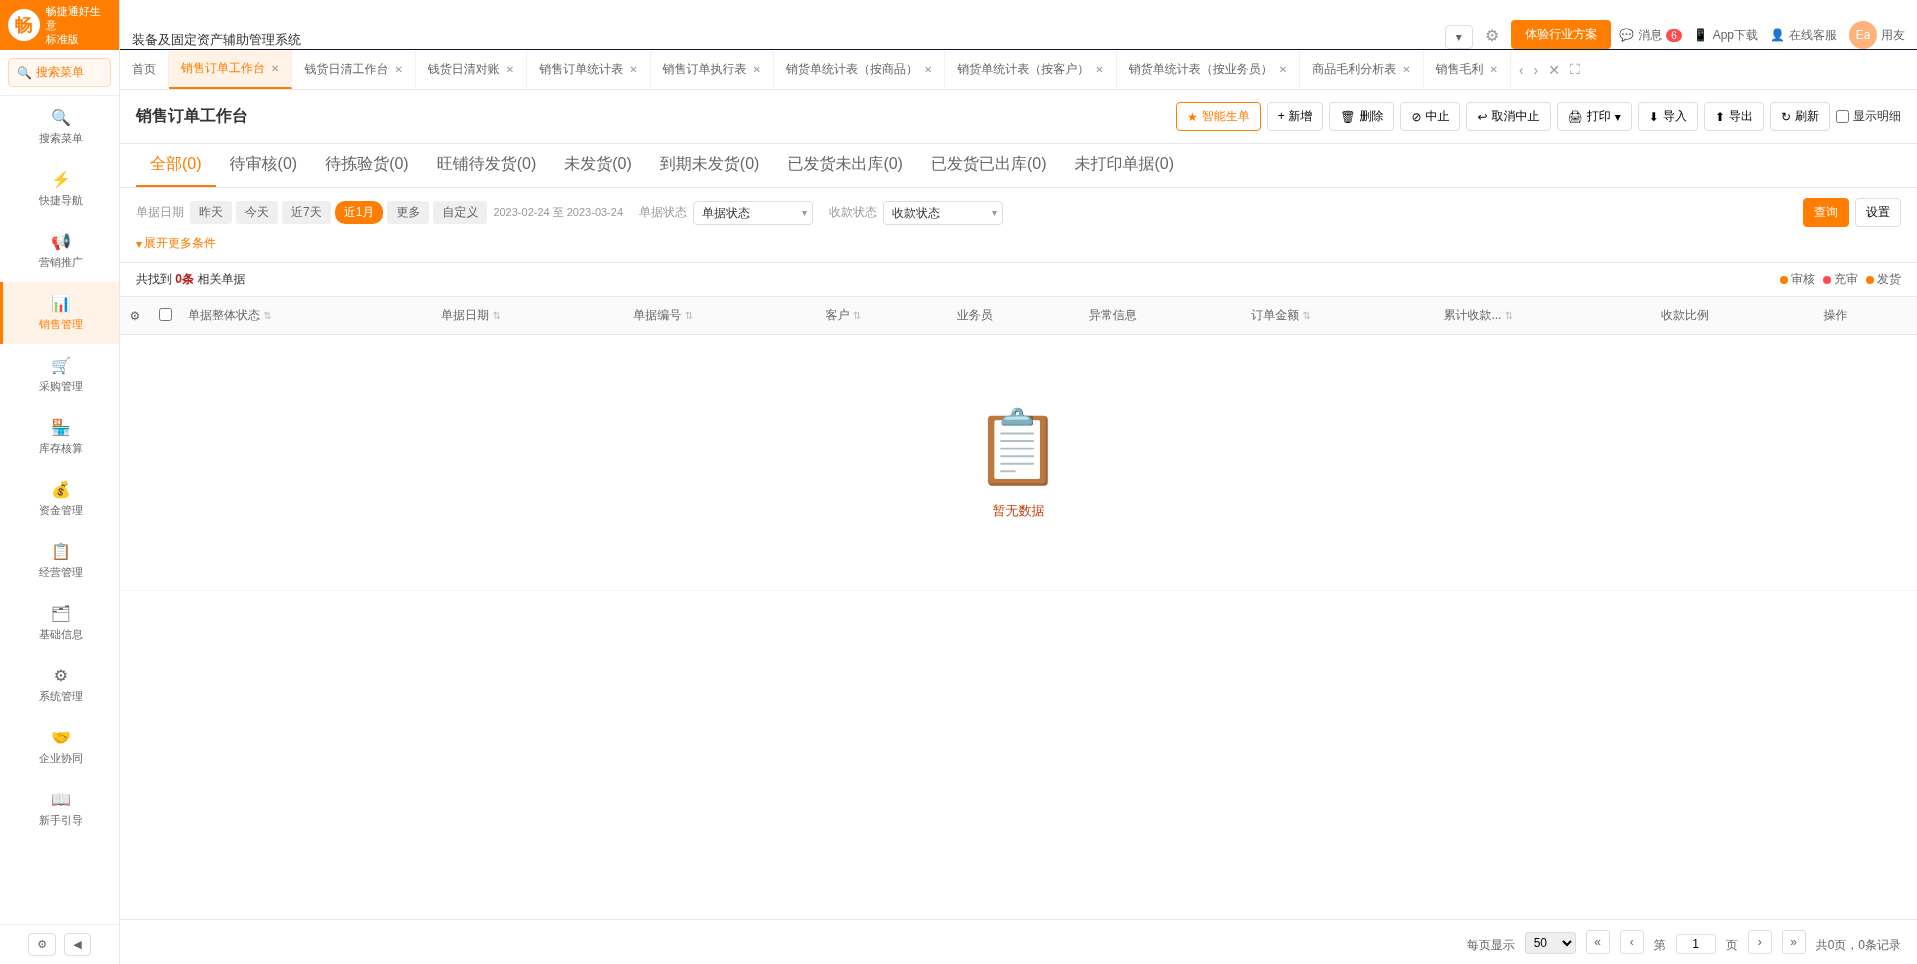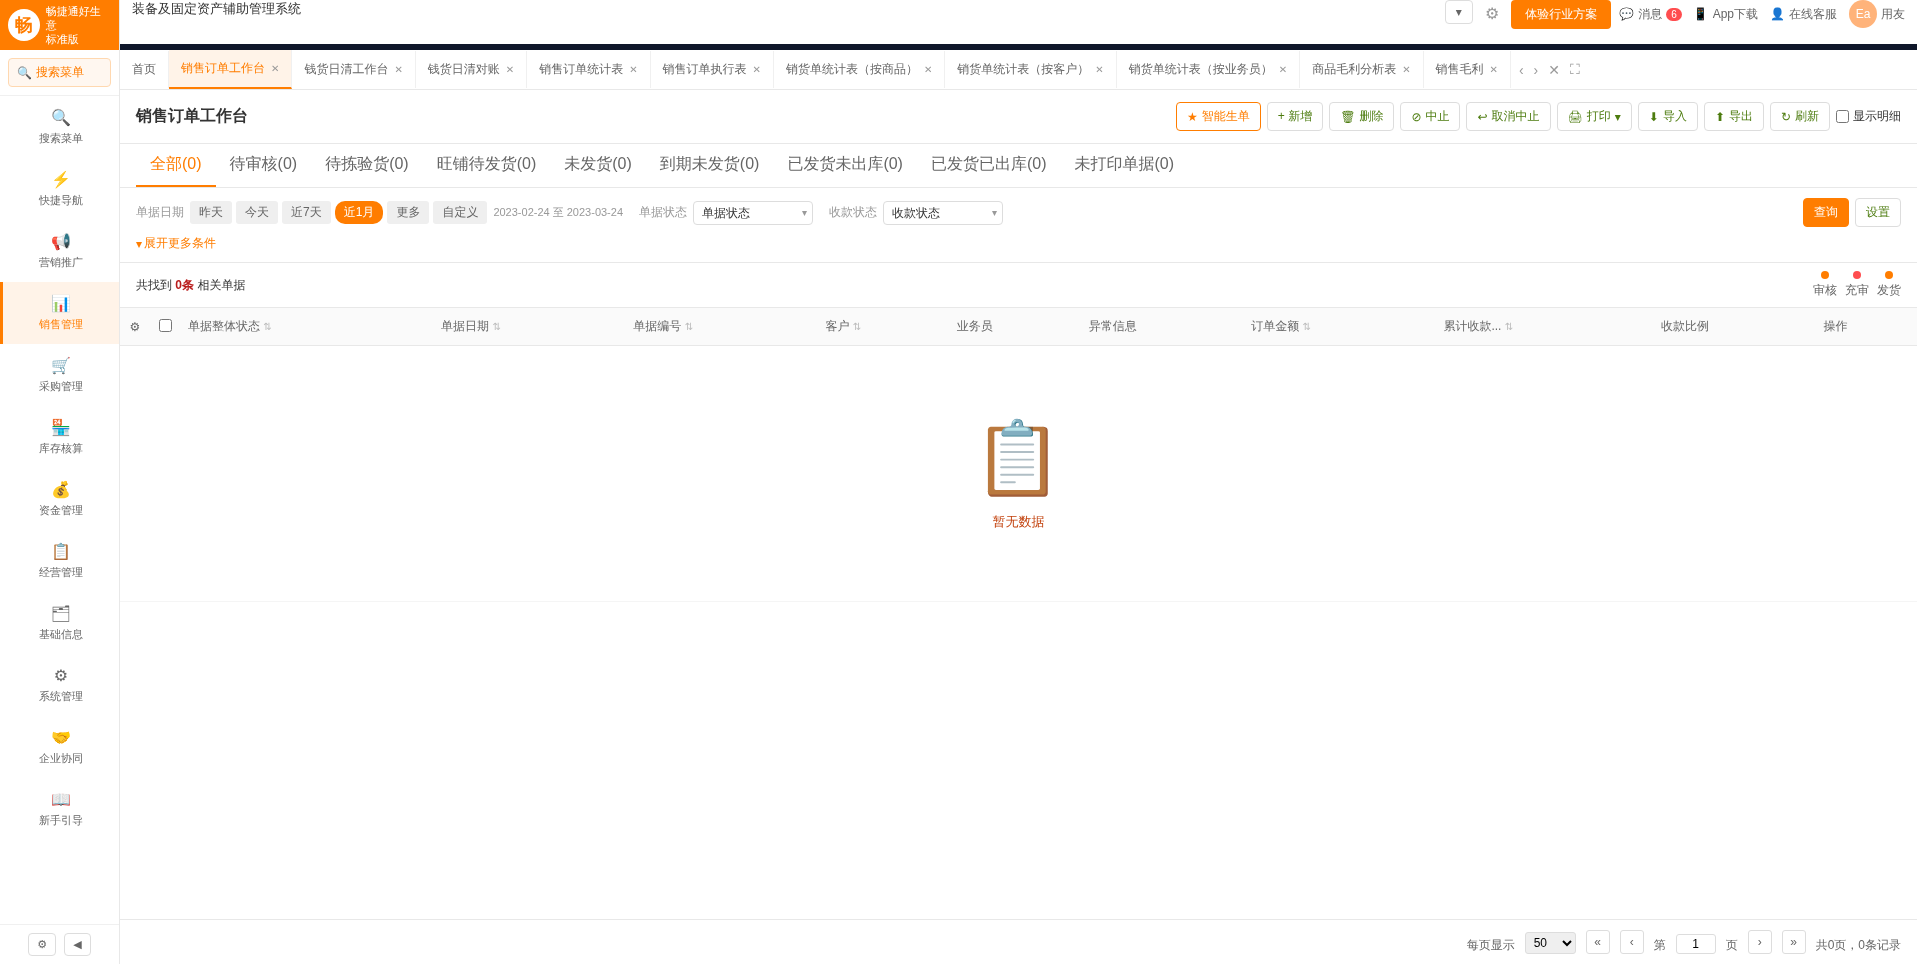--- a/index.html
+++ b/index.html
@@ -16,21 +16,21 @@
     .sidebar-item { display: flex; flex-direction: column; align-items: center; padding: 12px 8px; cursor: pointer; border-left: 3px solid transparent; color: #666; gap: 4px; font-size: 11px; }
     .sidebar-item.active { background: #fff3e8; color: #ff7d00; border-left-color: #ff7d00; }
     .sidebar-item-icon { font-size: 16px; }
     .sidebar-bottom { border-top: 1px solid #f0f0f0; padding: 8px; display: flex; gap: 8px; justify-content: center; }
     .sidebar-bottom-btn { background: none; border: 1px solid #ddd; border-radius: 4px; padding: 4px 8px; cursor: pointer; font-size: 11px; color: #666; }
 
     
     .main { flex: 1; display: flex; flex-direction: column; overflow: hidden; }
 
     
-    .topbar { height: 50px; background: #fff; border-bottom: 6px solid #0f172a; display: flex; align-items: flex-start; padding: 0 12px; gap: 8px; }
+    .topbar { height: 50px; background: #fff; border-bottom: 1px solid #0f172a; display: flex; align-items: flex-end; padding: 0 12px; gap: 8px; }
     .topbar-title { font-size: 13px; color: #333; flex: 1; }
     .topbar-system-btn { background: none; border: 1px solid #ddd; border-radius: 4px; padding: 4px 10px; cursor: pointer; font-size: 12px; color: #666; display: flex; align-items: center; gap: 4px; }
     .topbar-settings { background: none; border: none; cursor: pointer; color: #999; font-size: 16px; padding: 4px; }
     .topbar-industry-btn { background: #ff7d00; color: #fff; border: none; border-radius: 4px; padding: 6px 14px; cursor: pointer; font-size: 12px; }
     .topbar-right { display: flex; align-items: center; gap: 12px; margin-left: auto; }
     .topbar-right-item { display: flex; align-items: center; gap: 4px; color: #666; font-size: 12px; cursor: pointer; }
     .badge { background: #ff4d4f; color: #fff; border-radius: 10px; padding: 1px 5px; font-size: 10px; }
     .user-avatar { width: 28px; height: 28px; background: #ffb37a; border-radius: 50%; display: flex; align-items: center; justify-content: center; color: #fff; font-size: 12px; }
 
     
@@ -40,21 +40,21 @@
     .tab.home { color: #666; font-weight: normal; }
     .tab-close { color: #999; font-size: 10px; margin-left: 2px; }
     .tabbar-nav { display: flex; align-items: center; gap: 2px; padding: 0 4px; }
     .tabbar-nav-btn { background: none; border: none; cursor: pointer; color: #999; font-size: 14px; padding: 2px 4px; }
 
     
     .content { flex: 1; overflow: hidden; display: flex; flex-direction: column; background: #f5f6fa; }
     .page-header { background: #fff; padding: 12px 16px; display: flex; align-items: center; justify-content: space-between; border-bottom: 1px solid #e8e8e8; }
     .page-title { font-size: 16px; font-weight: bold; color: #333; }
     .page-actions { display: flex; align-items: center; gap: 6px; }
-    .btn { border-radius: 4px; padding: 5px 10px; cursor: pointer; font-size: 12px; display: flex; align-items: center; gap: 4px; border: 1px solid #ddd; background: #fff; color: #4d7c0f; }
+    .btn { border-radius: 4px; padding: 5px 10px; cursor: pointer; font-size: 12px; display: flex; align-items: center; gap: 4px; border: 1px solid #ddd; background: #fff; color: #000000; }
     .btn-primary { background: #ff7d00; color: #fff; border-color: #ff7d00; }
     .btn-orange-outline { border-color: #ff7d00; color: #ff7d00; background: #fff; }
 
     
     .sub-tabs { background: #fff; padding: 0 16px; border-bottom: 1px solid #e8e8e8; display: flex; gap: 0; }
     .sub-tab { padding: 10px 14px; cursor: pointer; font-size: 16px; color: #666; border-bottom: 2px solid transparent; white-space: nowrap; }
     .sub-tab.active { color: #ff7d00; border-bottom-color: #ff7d00; }
 
     
     .filter-bar { background: #fff; padding: 10px 16px; border-bottom: 1px solid #e8e8e8; }
@@ -66,21 +66,21 @@
     .filter-date-btn.active { background: #ff7d00; color: #fff; border-radius: 10px; }
     .filter-date-range { font-size: 11px; color: #999; }
     .filter-select { border: 1px solid #ddd; border-radius: 4px; padding: 4px 24px 4px 8px; font-size: 12px; color: #333; background: #fff; cursor: pointer; appearance: none; min-width: 120px; position: relative; }
     .filter-select-wrapper { position: relative; display: inline-flex; align-items: center; }
     .filter-select-wrapper::after { content: "▾"; position: absolute; right: 6px; color: #999; pointer-events: none; font-size: 10px; }
     .expand-btn { color: #ff7d00; cursor: pointer; font-size: 12px; display: flex; align-items: center; gap: 2px; }
 
     
     .stats-bar { background: #fff; padding: 8px 16px; border-bottom: 1px solid #e8e8e8; display: flex; align-items: center; justify-content: space-between; }
     .stats-actions { display: flex; gap: 8px; }
-    .stats-action-btn { display: flex; align-items: center; gap: 3px; font-size: 12px; color: #666; cursor: pointer; flex-direction: column; }
+    .stats-action-btn { display: flex; align-items: center; gap: 3px; font-size: 12px; color: #666; cursor: pointer; }
     .dot-orange { width: 8px; height: 8px; background: #ff7d00; border-radius: 50%; display: inline-block; }
     .dot-red { width: 8px; height: 8px; background: #ff4d4f; border-radius: 50%; display: inline-block; }
 
     
     .table-wrapper { flex: 1; overflow: auto; background: #fff; margin: 0; }
     table { width: 100%; border-collapse: collapse; font-size: 12px; }
     thead tr { background: #fafafa; }
     th { padding: 10px 8px; border-bottom: 1px solid #e8e8e8; color: #666; text-align: left; white-space: nowrap; font-weight: normal; }
     th .sort-icon { color: #bbb; font-size: 10px; }
     td { padding: 10px 8px; border-bottom: 1px solid #f5f5f5; color: #333; }

